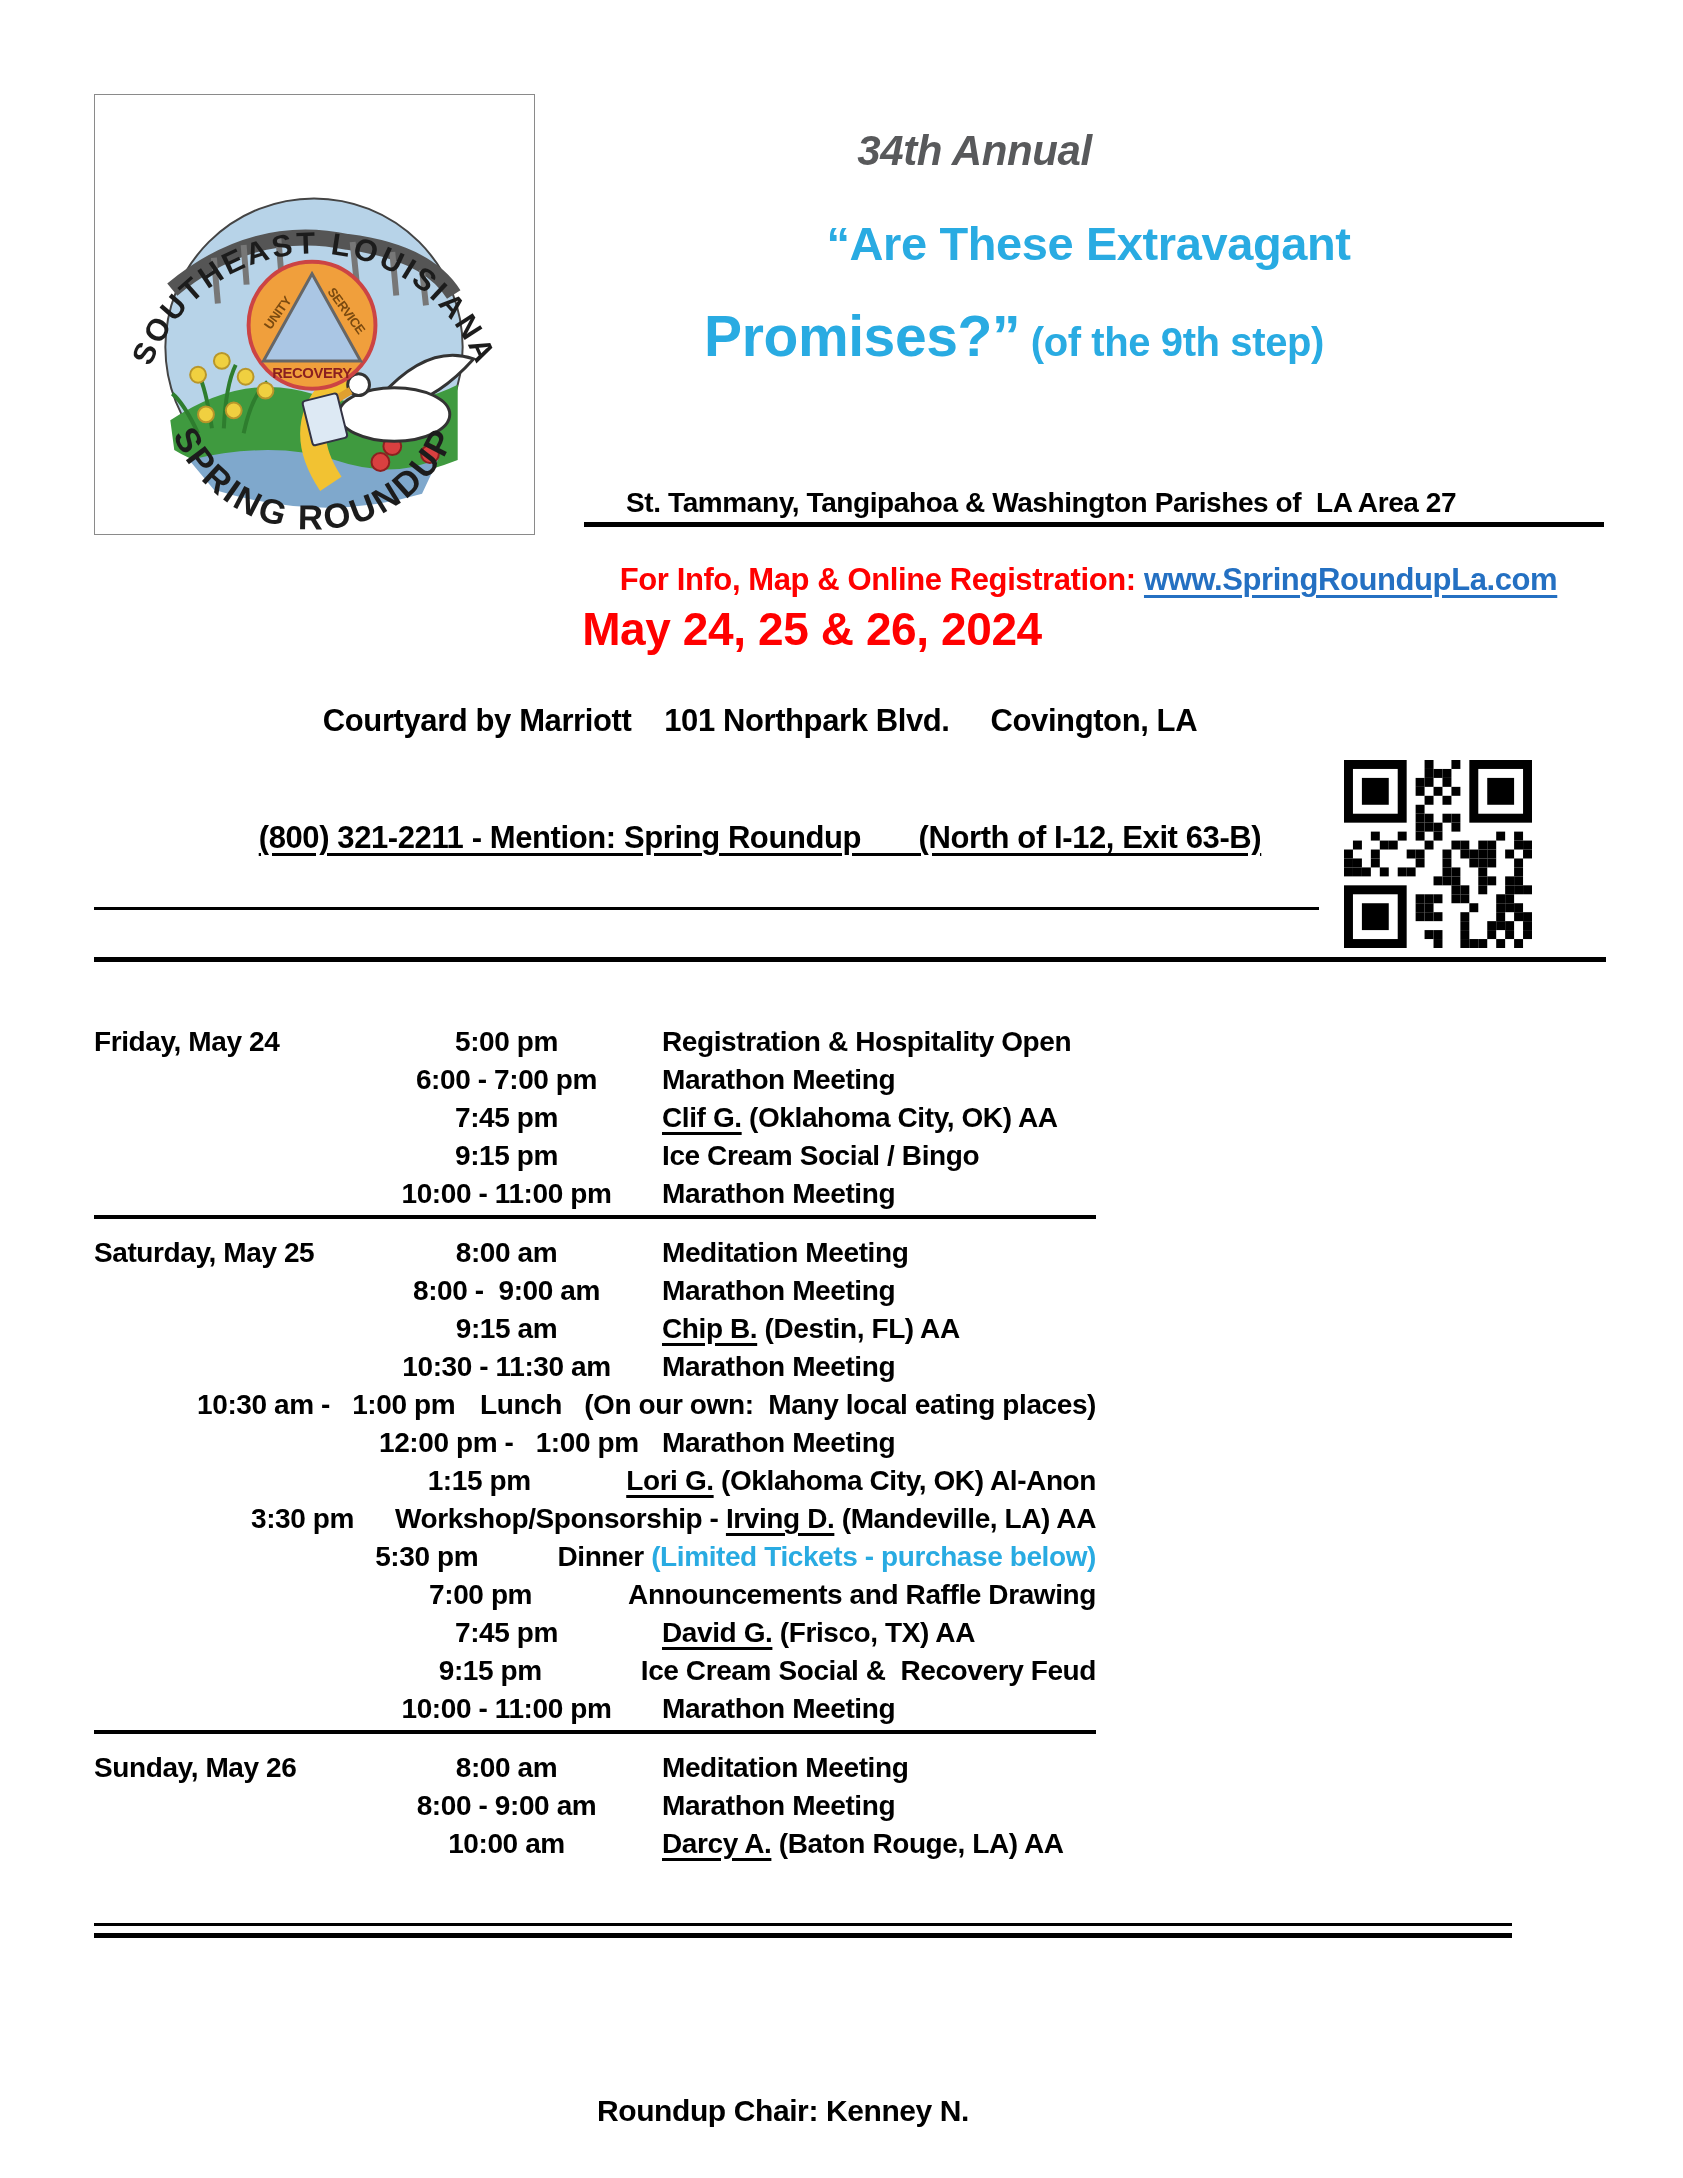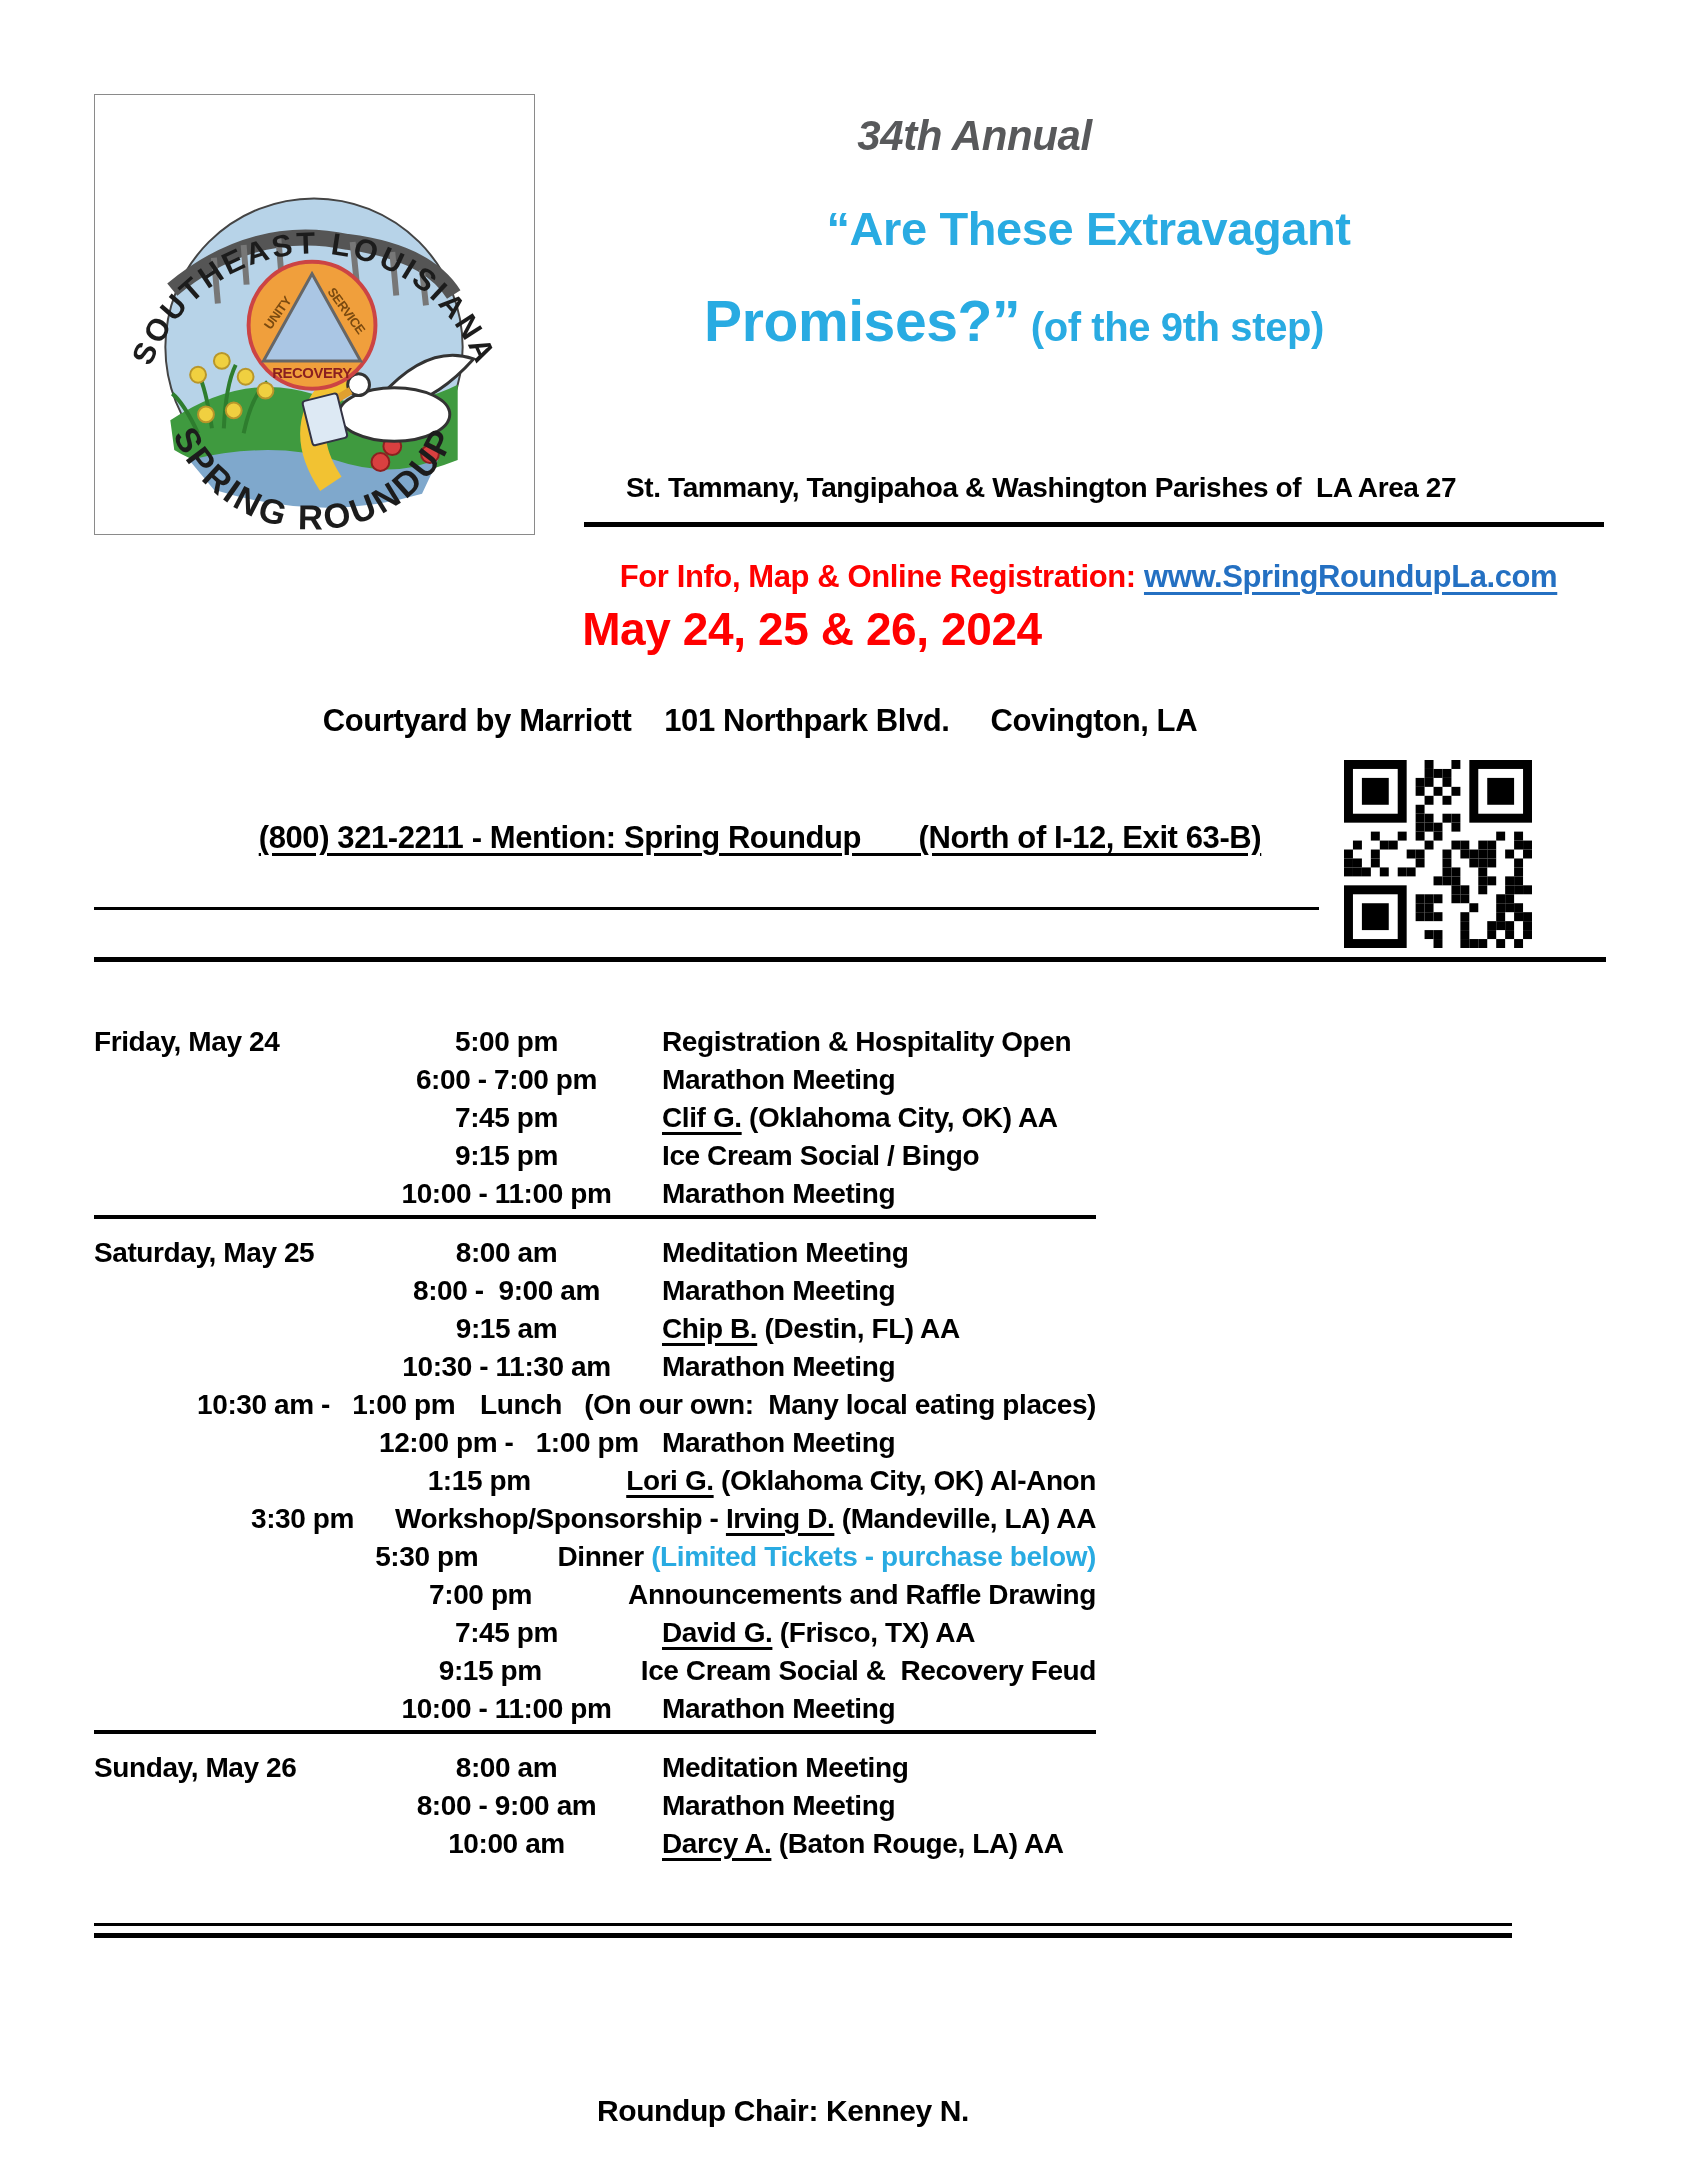--- a/index.html
+++ b/index.html
@@ -1,27 +1,27 @@
 <!DOCTYPE html>
 <html><head>
 <meta charset="utf-8">
 <style>
   html,body{margin:0;padding:0;background:#e8e8e8;}
   .page{position:relative;width:1683px;height:2178px;background:#ffffff;overflow:hidden;
         font-family:"Liberation Sans",sans-serif;font-weight:700;color:#000;
         letter-spacing:-0.4px;white-space:pre-wrap;}
   
   .logo-box{position:absolute;left:94px;top:94px;width:439px;height:439px;border:1px solid #8a8a8a;background:#fff;}
-  .head-right{position:absolute;left:559px;top:77px;width:1059px;text-align:center;}
+  .head-right{position:absolute;left:559px;top:92px;width:1059px;text-align:center;}
   .annual{font-size:42px;font-style:italic;color:#58595B;margin-right:228px;line-height:1.1;}
   .title1{font-size:47px;color:#29ABE2;line-height:1.12;margin-top:8px;}
   .title2{font-size:57px;color:#29ABE2;line-height:1.05;margin-right:149px;}
   .title2 .suffix{font-size:40px;}
   .sponsor{font-size:28px;line-height:1.3;margin-top:10px;margin-right:139px;}
-  .infoline{font-size:31px;color:#FF0000;margin-top:16px;}
+  .infoline{font-size:31px;color:#FF0000;margin-top:4px;}
   .infoline .link{color:#2470C2;text-decoration:underline;text-decoration-thickness:3px;text-underline-offset:5px;}
   .head-rule{position:absolute;left:584px;top:522px;width:1020px;height:5px;background:#000;}
   
   .qr{position:absolute;left:1344px;top:760px;width:188px;height:188px;}
   
   .main{position:absolute;left:94px;top:550px;width:1515px;}
   .dates{width:1436px;text-align:center;font-size:46px;color:#FF0000;line-height:1.1;}
   .venue{width:1332px;text-align:center;font-size:31px;margin-top:8px;line-height:1.45;}
   .venue-phone-block{width:1225px;border-bottom:3px solid #000;padding-bottom:12px;}
   .venue-phone{width:1332px;text-align:center;font-size:31px;line-height:1.4;}

